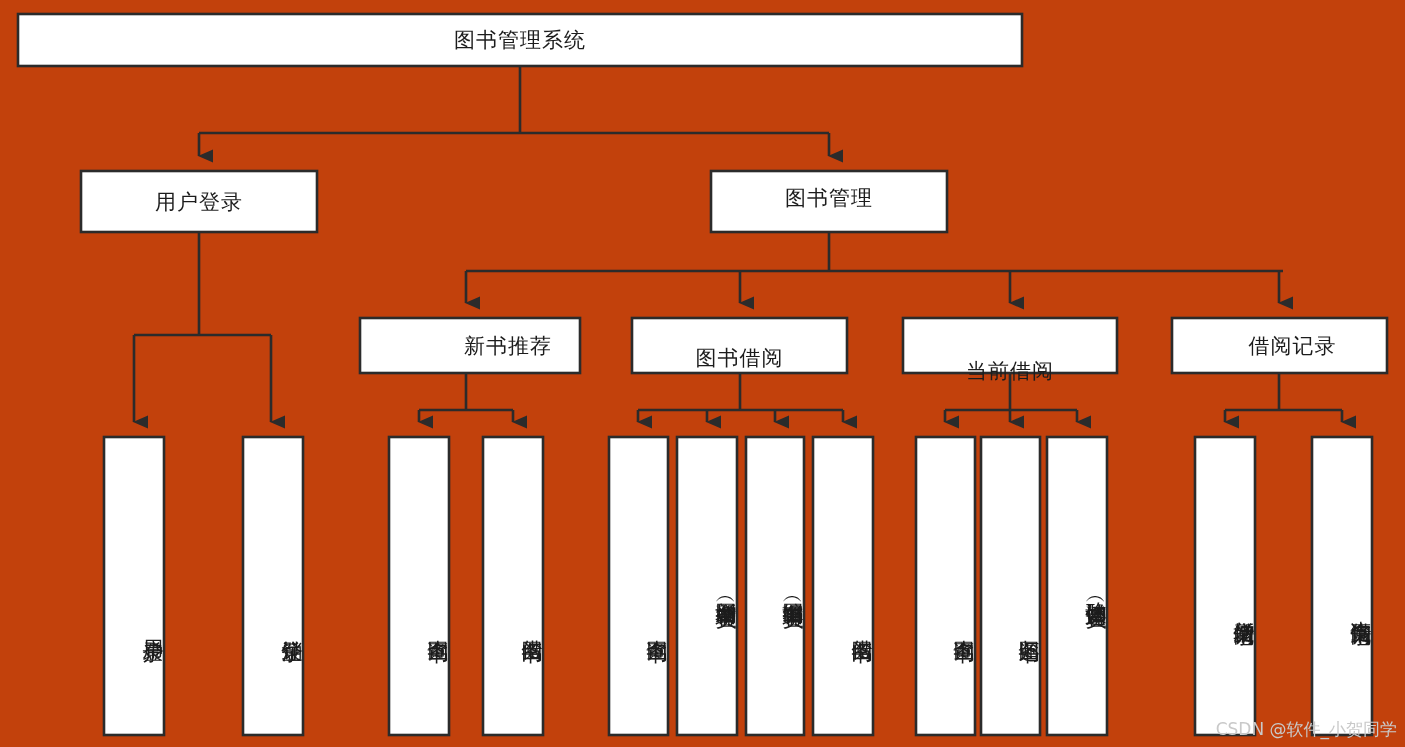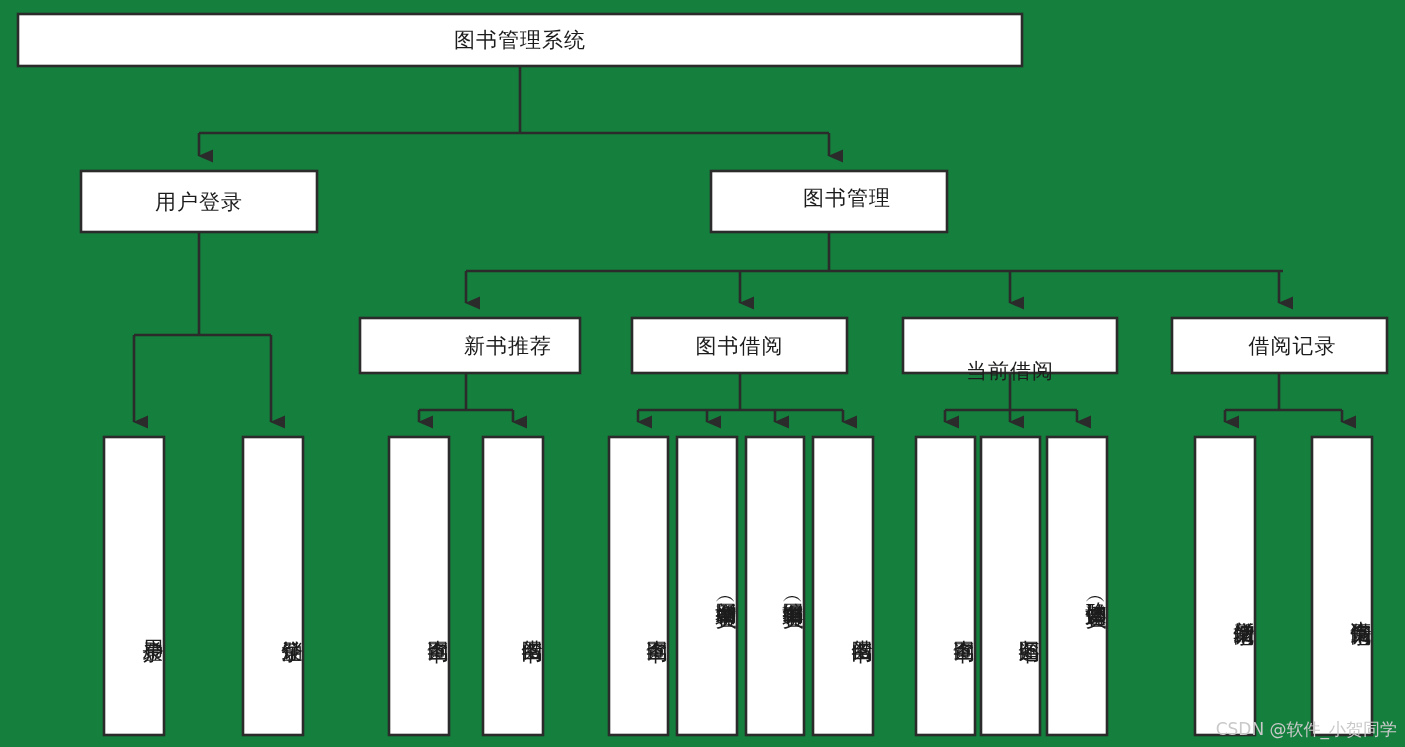--- a/index.html
+++ b/index.html
@@ -10,21 +10,21 @@
   body {
     width: 1405px;
     height: 747px;
     font-family: "DejaVu Sans", "Liberation Sans", sans-serif;
     overflow: hidden;
   }
   #diagram-root {
     position: relative;
     width: 1405px;
     height: 747px;
-    background: #15803d;
+    background: #c2410c;
     text-align: right;
   }
   svg.canvas {
     position: absolute;
     left: 0;
     top: 0;
     width: 1405px;
     height: 747px;
   }
   .node-box {
@@ -178,24 +178,24 @@
     <rect class="node-box" x="981" y="437" width="59" height="298"></rect>
     <rect class="node-box" x="1047" y="437" width="60" height="298"></rect>
 
     <rect class="node-box" x="1195" y="437" width="60" height="298"></rect>
     <rect class="node-box" x="1312" y="437" width="60" height="298"></rect>
   </svg>
 
   <div class="hlabel-wrap" style="left:18px; top:14px; width:1004px; height:52px;">图书管理系统</div>
 
   <div class="hlabel-wrap" style="left:81px; top:171px; width:236px; height:61px;">用户登录</div>
-  <div class="hlabel-wrap" style="left:729px; top:171px; width:236px; height:53px;">图书管理</div>
+  <div class="hlabel-wrap" style="left:711px; top:171px; width:236px; height:53px;">图书管理</div>
 
   <div class="hlabel-wrap" style="left:376px; top:318px; width:264px; height:55px;">新书推荐</div>
-  <div class="hlabel-wrap" style="left:632px; top:318px; width:215px; height:55px;">图书借阅</div>
+  <div class="hlabel-wrap" style="left:632px; top:330px; width:215px; height:55px;">图书借阅</div>
   <div class="hlabel-wrap" style="left:903px; top:318px; width:214px; height:55px;margin-top:25px;">当前借阅</div>
   <div class="hlabel-wrap" style="left:1172px; top:318px; width:241px; height:55px;">借阅记录</div>
 
   <div class="vlabel-wrap" style="left:104px; top:514px; width:60px; height:221px;">用户登录</div>
   <div class="vlabel-wrap" style="left:243px; top:514px; width:60px; height:221px;">注销登录</div>
   <div class="vlabel-wrap" style="left:389px; top:514px; width:60px; height:221px;">查询图书</div>
   <div class="vlabel-wrap" style="left:483px; top:514px; width:60px; height:221px;">借阅图书</div>
 
   <div class="vlabel-wrap" style="left:609px; top:514px; width:59px; height:221px;">查询图书</div>
   <div class="vlabel-wrap" style="left:677px; top:443px; width:60px; height:292px;">新增图书（管理员）</div>

